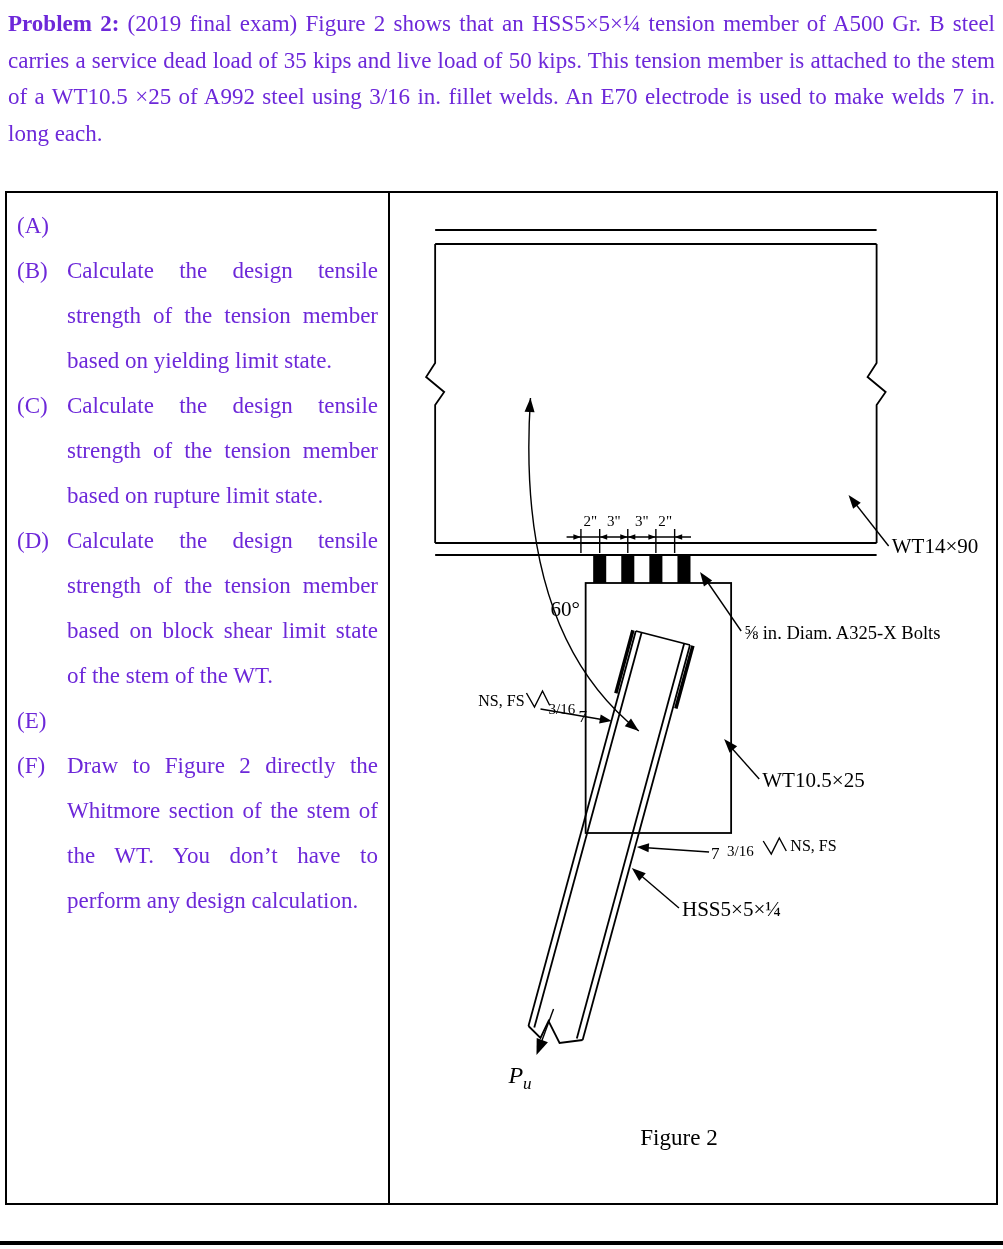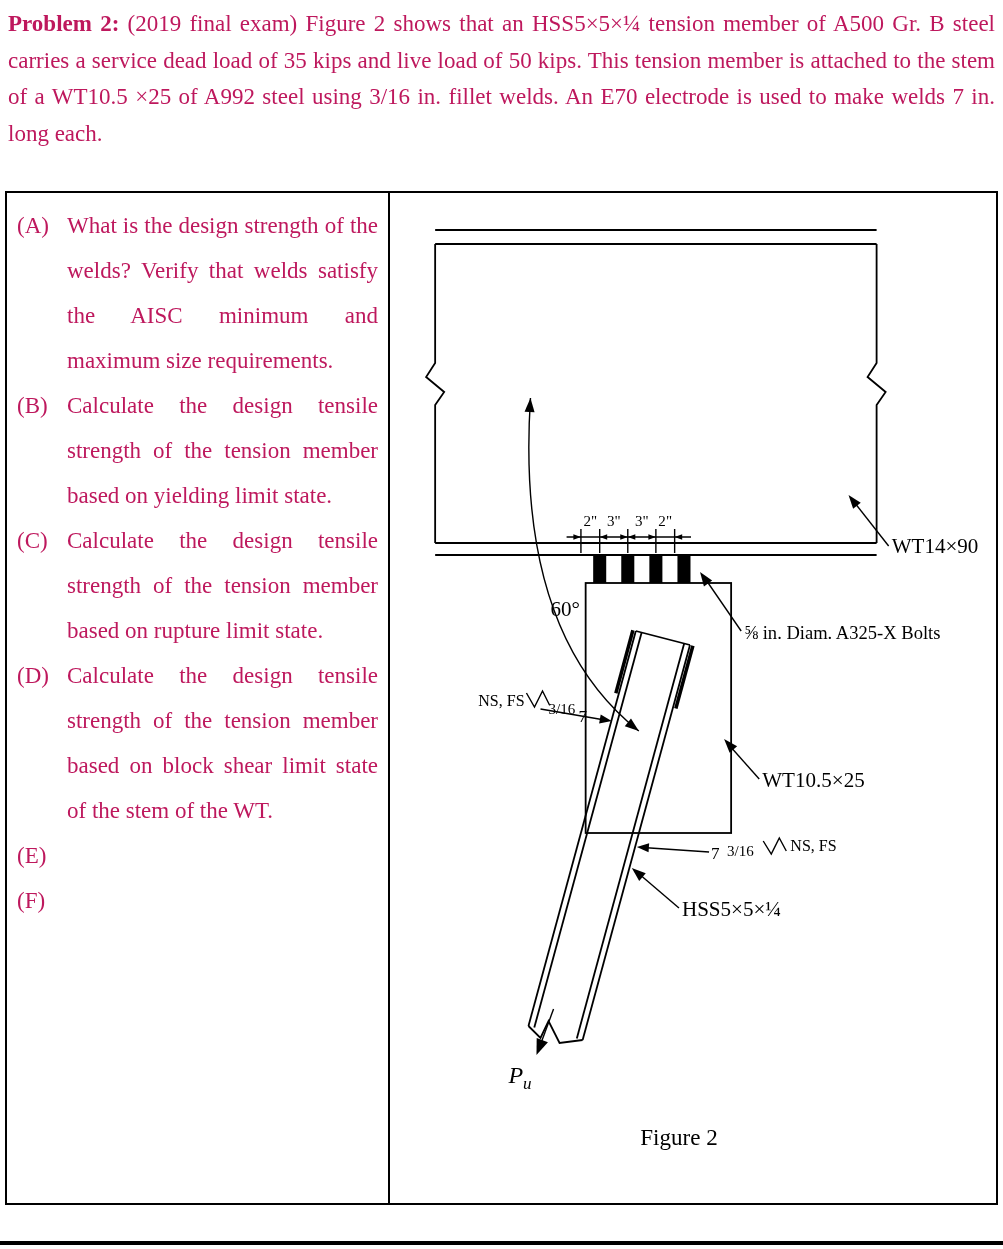--- a/index.html
+++ b/index.html
@@ -1,19 +1,19 @@
 <!DOCTYPE html>
 <html><head>
 <meta charset="utf-8">
 <style>
   html,body{margin:0;padding:0;background:#fff;}
   .page{
     position:relative;
     width:1003px;height:1249px;
-    background:#ffffff;color:#be185d;
+    background:#ffffff;color:#6d28d9;
     font-family:"Liberation Serif", serif;
     overflow:hidden;
   }
   .statement{
     padding:6px 8px 0 8px;
     font-size:23px;
     line-height:36.5px;
     text-align:justify;
   }
   .statement b{font-weight:700;}
@@ -68,39 +68,39 @@
 
 <div class="page">
 
   <div class="statement"><b>Problem 2:</b><span> (2019 final exam) Figure 2 shows that an HSS5×5×¼ tension member of A500 Gr. B steel carries a service dead load of 35 kips and live load of 50 kips. This tension member is attached to the stem of a WT10.5 ×25 of A992 steel using 3/16 in. fillet welds. An E70 electrode is used to make welds 7 in. long each.</span></div>
 
   <div class="content-table">
 
     <div class="questions-col">
       <div class="question">
         <span class="q-label">(A)</span>
-        <span class="q-text">What is the design strength of the welds? Verify that welds satisfy the AISC minimum and maximum size requirements.</span>
       </div>
       <div class="question">
         <span class="q-label">(B)</span>
         <span class="q-text">Calculate the design tensile strength of the tension member based on yielding limit state.</span>
       </div>
       <div class="question">
         <span class="q-label">(C)</span>
         <span class="q-text">Calculate the design tensile strength of the tension member based on rupture limit state.</span>
       </div>
       <div class="question">
         <span class="q-label">(D)</span>
         <span class="q-text">Calculate the design tensile strength of the tension member based on block shear limit state of the stem of the WT.</span>
       </div>
       <div class="question">
         <span class="q-label">(E)</span>
       </div>
       <div class="question">
         <span class="q-label">(F)</span>
+        <span class="q-text">Draw to Figure 2 directly the Whitmore section of the stem of the WT. You don’t have to perform any design calculation.</span>
       </div>
     </div>
 
     <div class="figure-col">
       <svg viewBox="0 0 604 1010" preserveAspectRatio="none">
 
         <g class="ln">
           <line x1="45" y1="37" x2="485" y2="37"></line>
           <line x1="45" y1="51" x2="485" y2="51"></line>
           <polyline points="45,51 45,170 36,184 54,199 45,212 45,350"></polyline>

